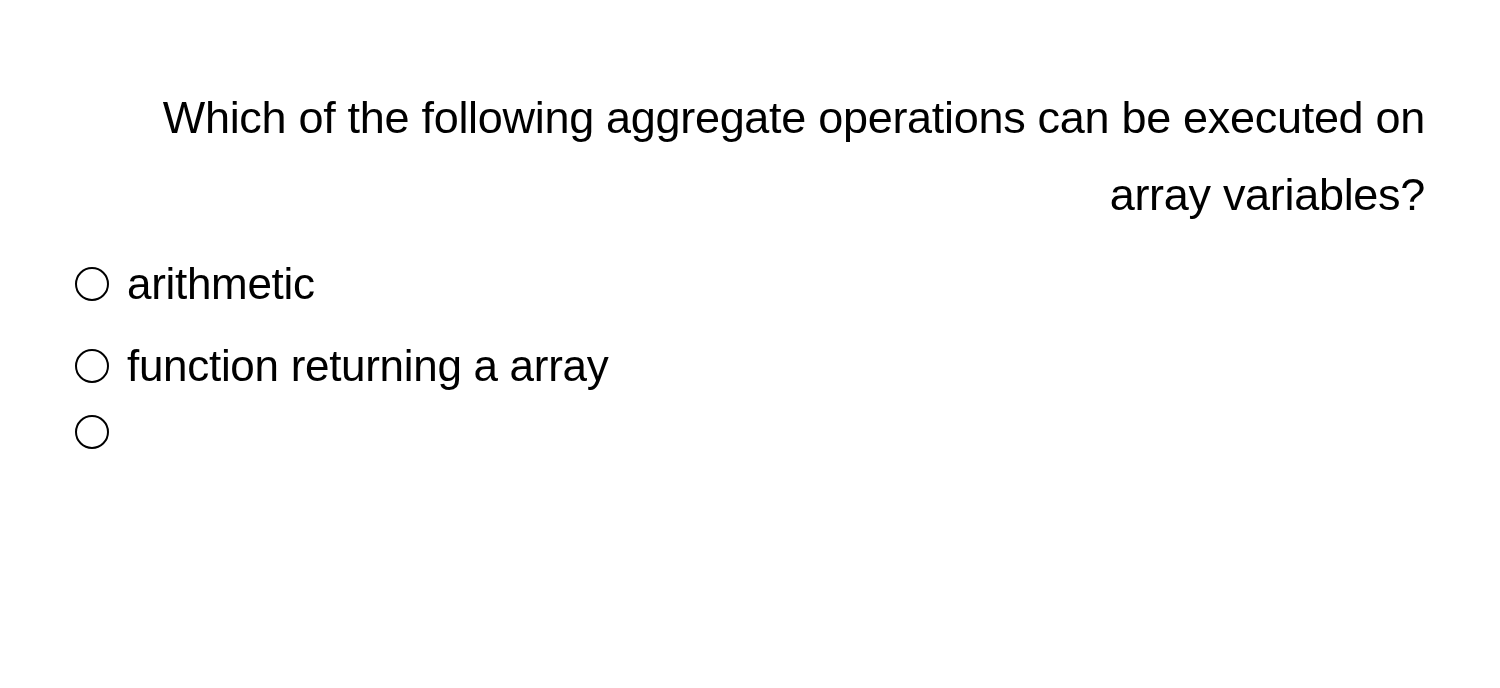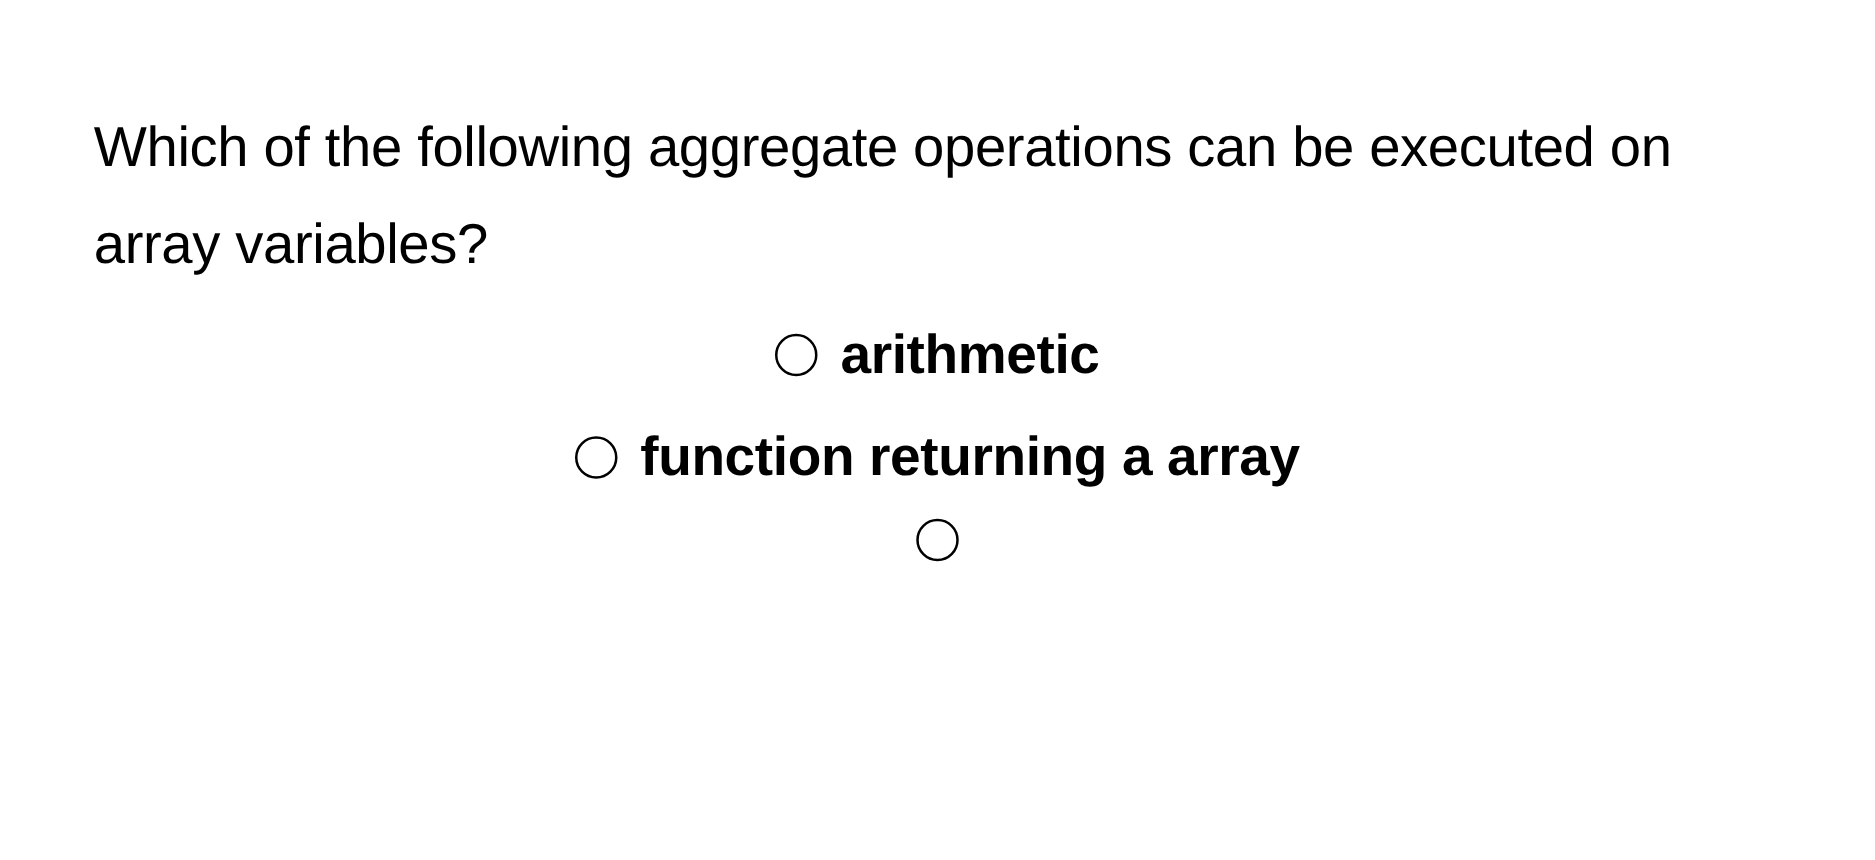--- a/index.html
+++ b/index.html
@@ -14,35 +14,35 @@
       height: 688px;
       padding: 80px 75px;
       color: #000000;
     }
     .question-text {
       font-size: 45px;
       line-height: 1.7;
       font-weight: 400;
       margin-bottom: 18px;
       letter-spacing: -0.3px;
+      text-align: right;
     }
     .options-container {
       display: flex;
       flex-direction: column;
       gap: 16px;
     }
     .option-row {
       display: flex;
       align-items: center;
       gap: 18px;
       font-size: 44px;
       line-height: 1.5;
-      font-weight: 700;
+      font-weight: 400;
       letter-spacing: -0.3px;
-      justify-content: center;
     }
     .radio-circle {
       width: 34px;
       height: 34px;
       border: 2.5px solid #000000;
       border-radius: 50%;
       flex-shrink: 0;
       display: inline-block;
     }
   </style>

